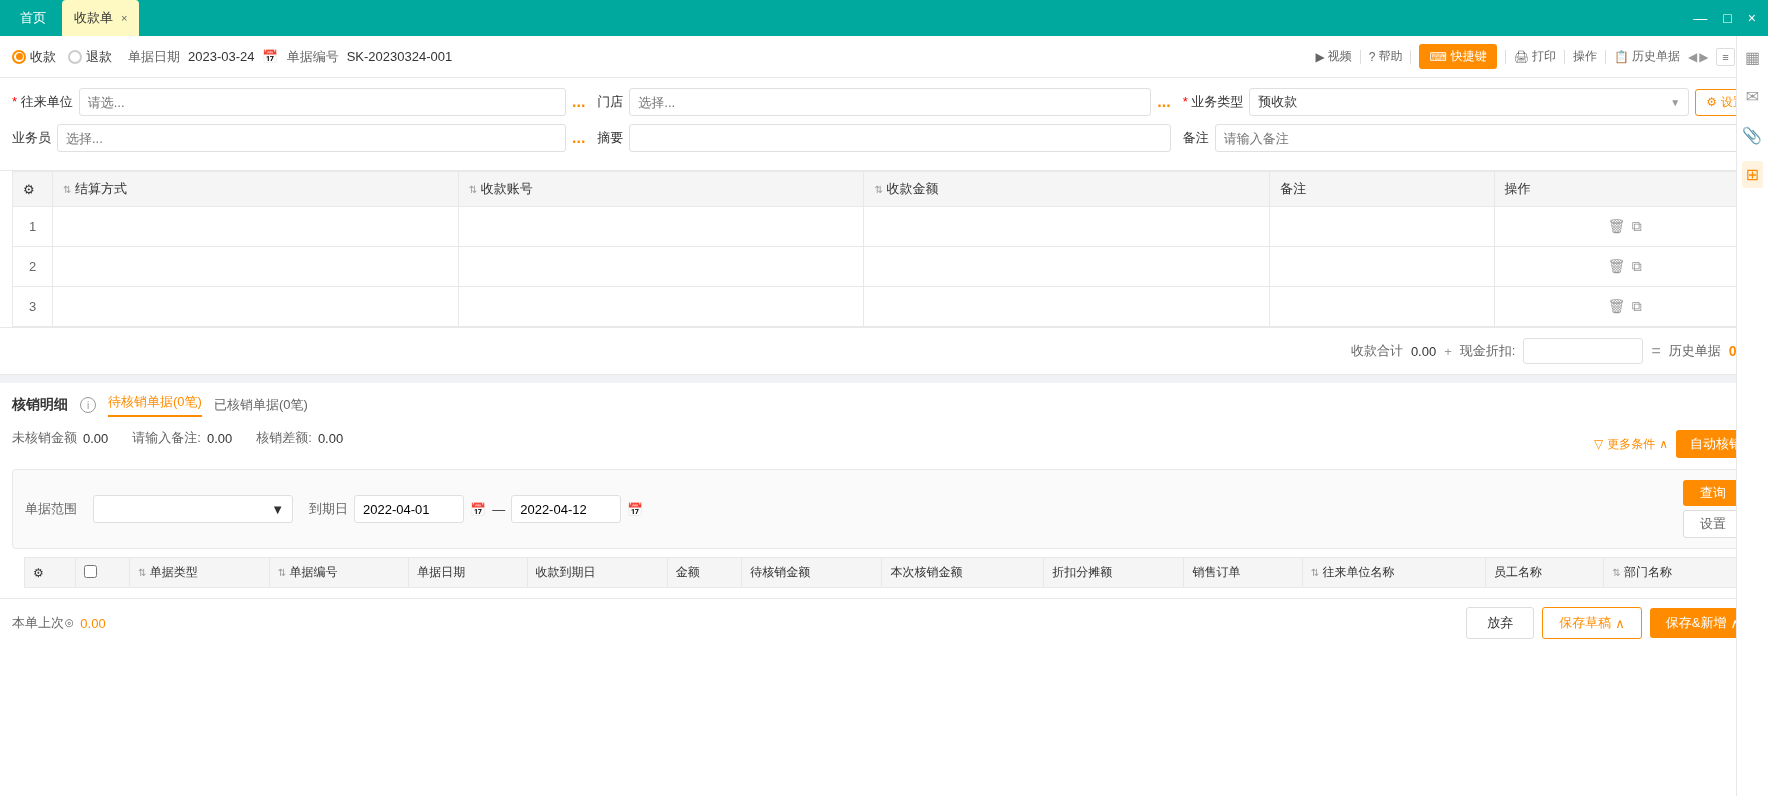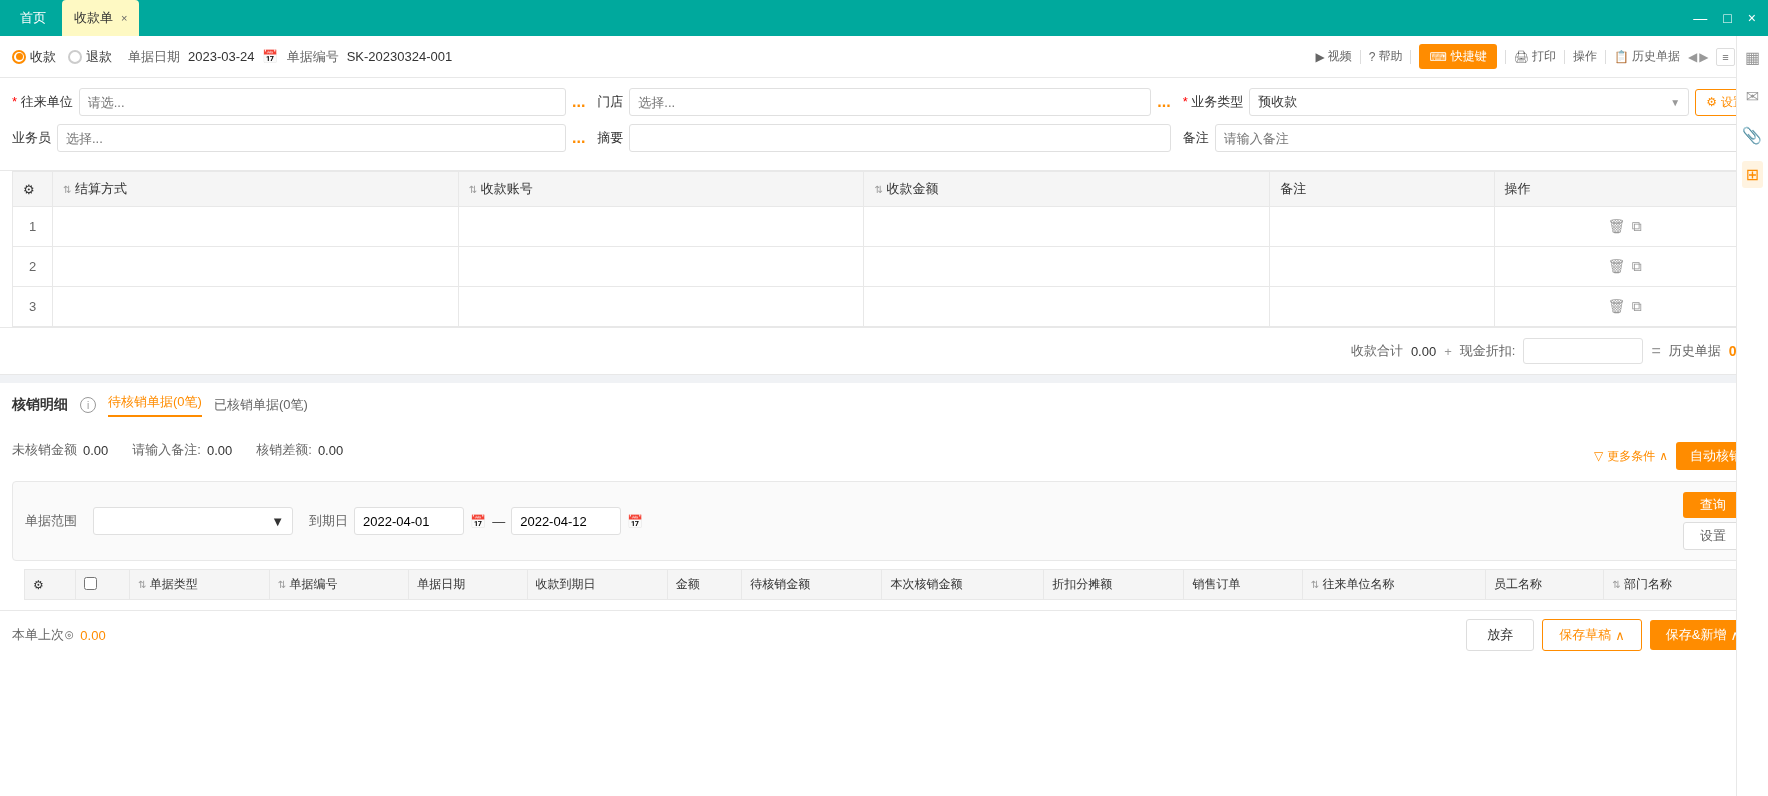--- a/index.html
+++ b/index.html
@@ -321,21 +321,21 @@
 
     
     .reconciliation-section {
       padding: 10px 12px;
       background: #fff;
     }
     .recon-header {
       display: flex;
       align-items: center;
       gap: 12px;
-      margin-bottom: 24px;
+      margin-bottom: 12px;
     }
     .recon-title {
       font-size: 14px;
       font-weight: bold;
       color: #333;
     }
     .info-icon {
       width: 16px;
       height: 16px;
       border-radius: 50%;

